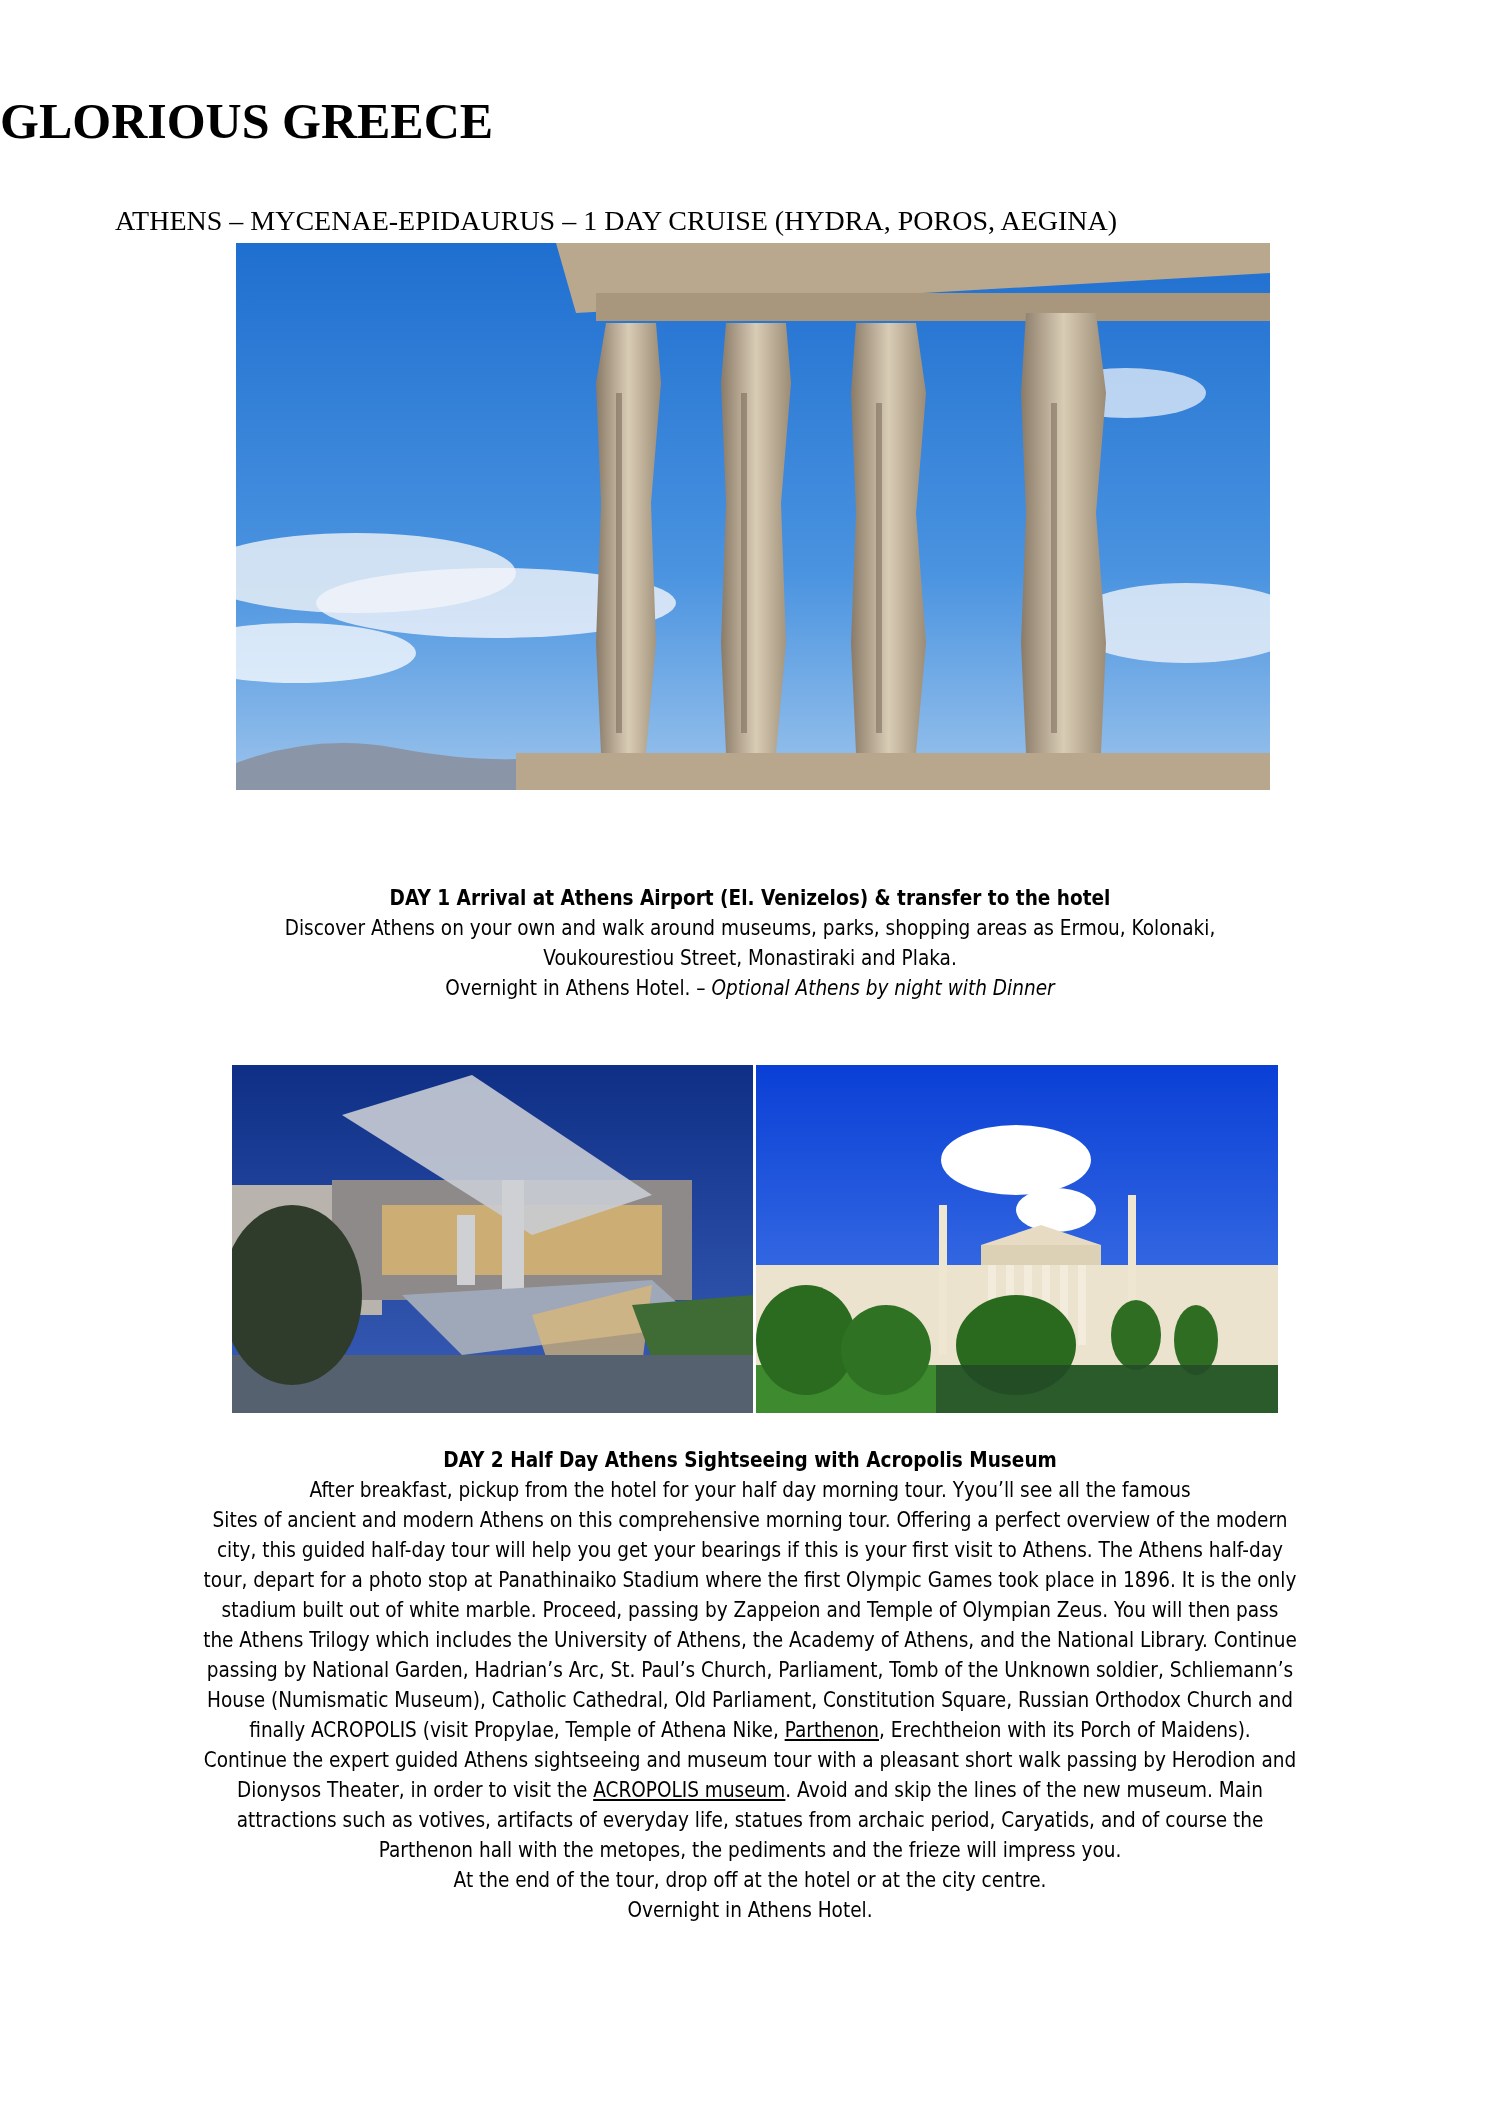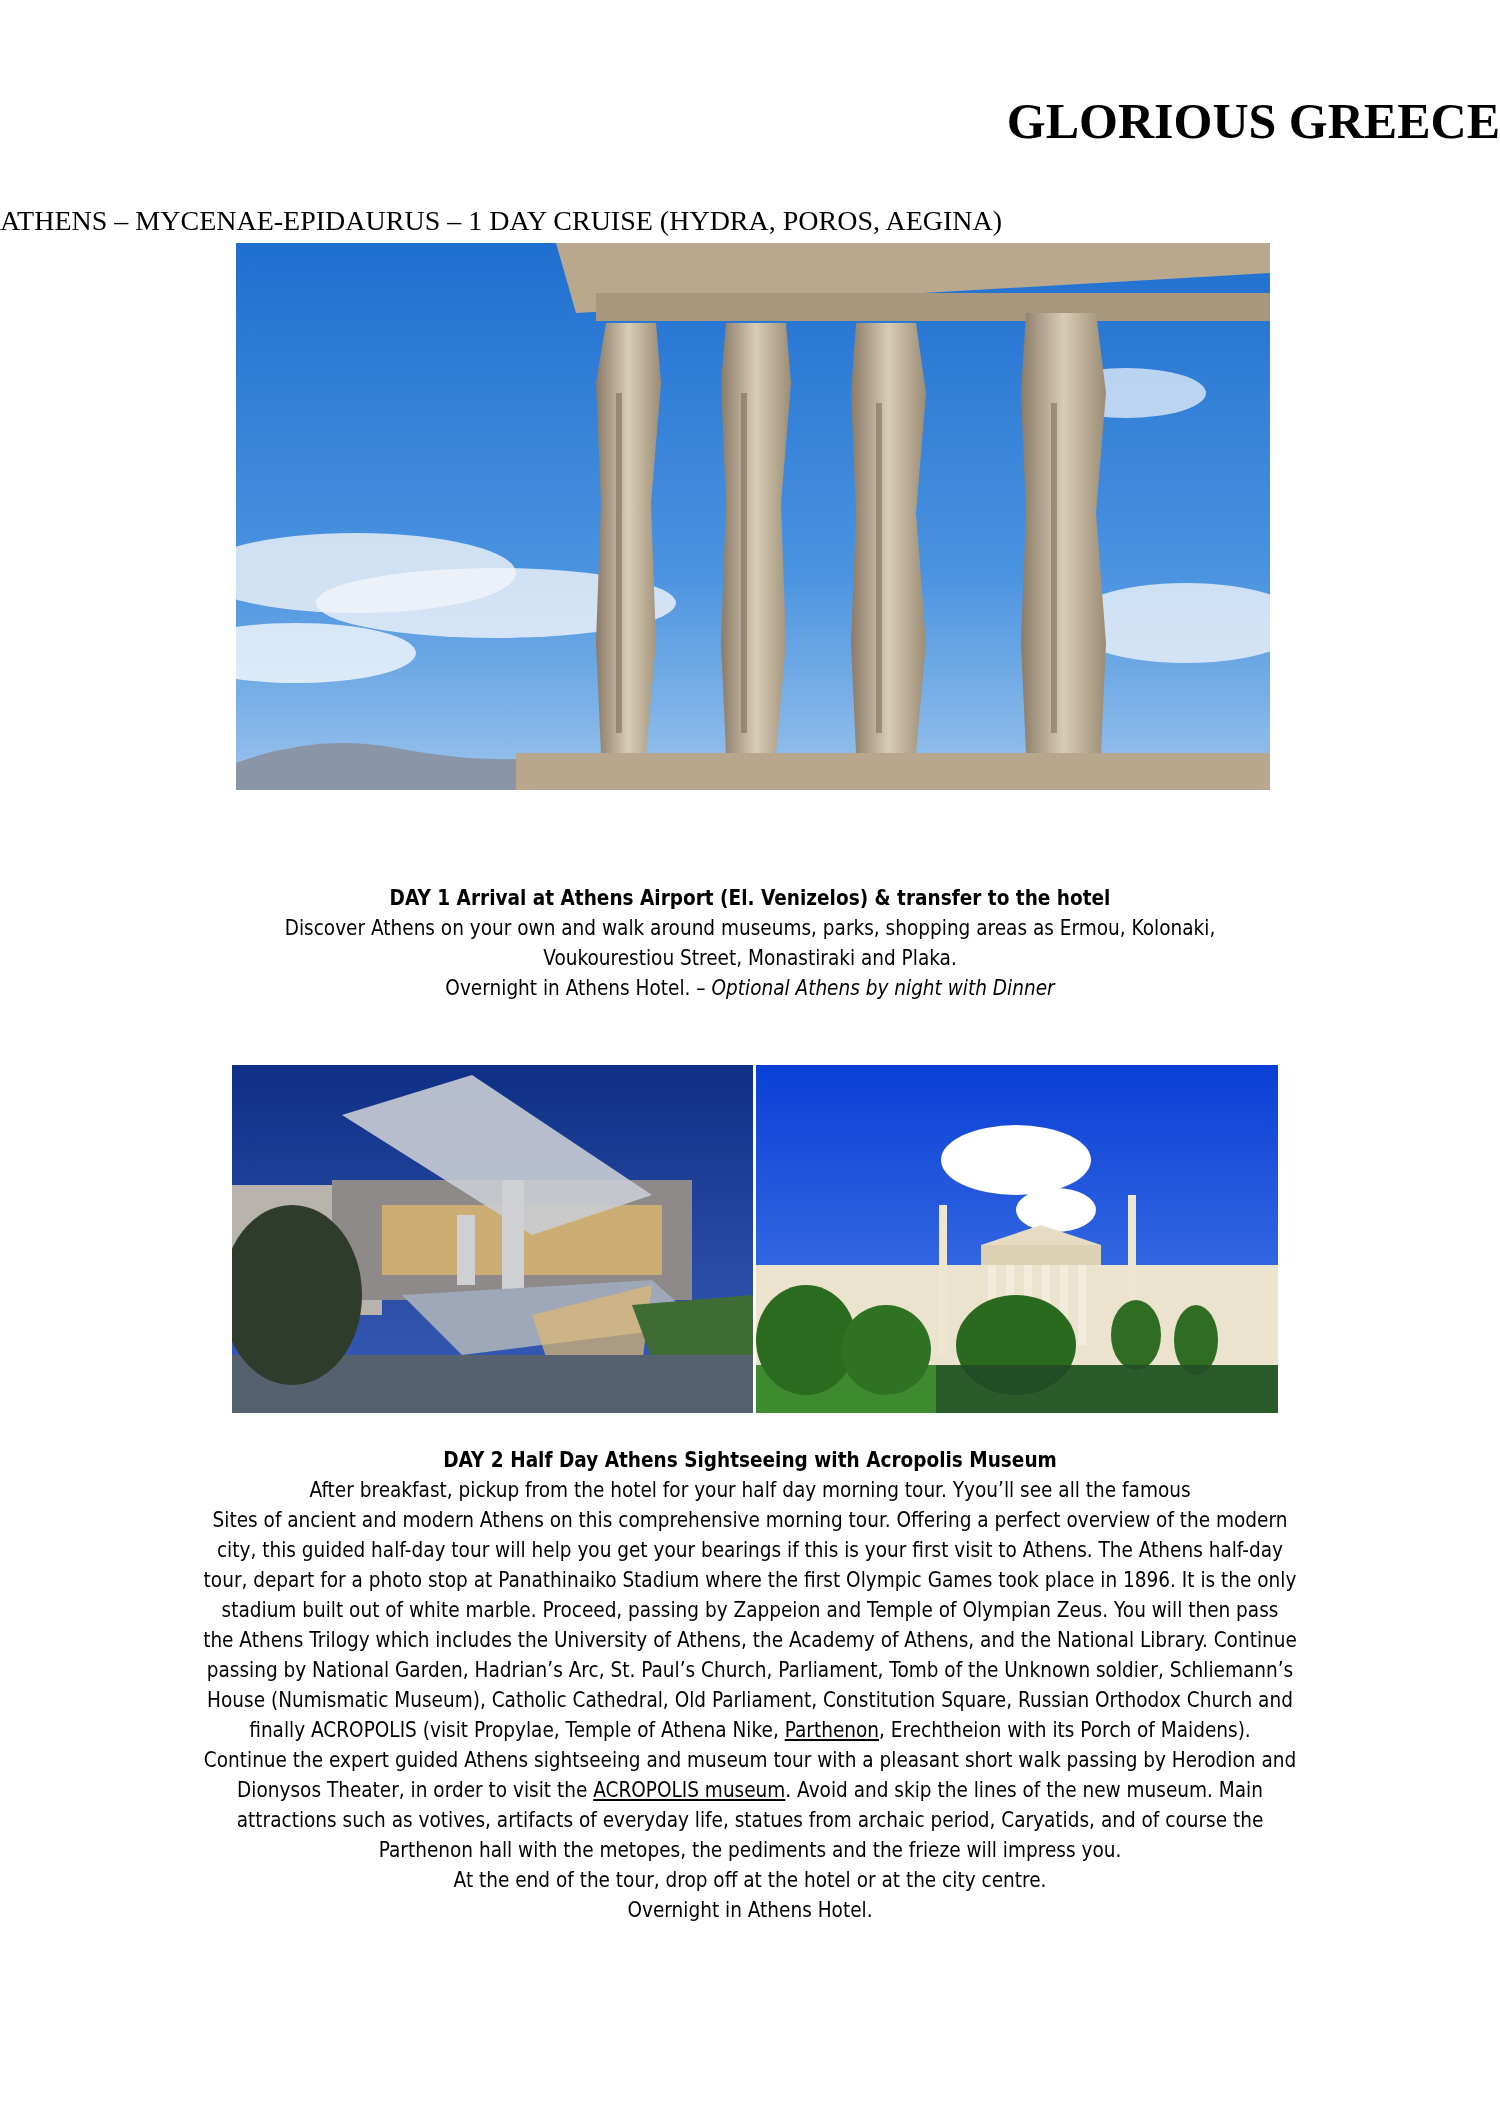--- a/index.html
+++ b/index.html
@@ -1,24 +1,24 @@
 <!DOCTYPE html>
 <html><head>
 <meta charset="utf-8">
 <style>
   html, body { margin: 0; padding: 0; background: #ffffff; }
   body { width: 1500px; height: 2121px; position: relative; overflow: hidden; color: #000; }
   .title {
     position: absolute; left: 0; width: 1500px; top: 92px;
-    text-align: right; font-family: "Liberation Serif", serif;
+    text-align: left; font-family: "Liberation Serif", serif;
     font-weight: bold; font-size: 50px; letter-spacing: 0px; margin: 0;
   }
   .subtitle {
     position: absolute; left: 0; width: 1232px; top: 205px;
-    text-align: left; font-family: "Liberation Serif", serif;
+    text-align: center; font-family: "Liberation Serif", serif;
     font-size: 28px; margin: 0;
   }
   .img { position: absolute; overflow: hidden; }
   .img svg { display: block; width: 100%; height: 100%; }
   #hero { left: 236px; top: 243px; width: 1034px; height: 547px; }
   #museum { left: 232px; top: 1065px; width: 521px; height: 348px; }
   #academy { left: 756px; top: 1065px; width: 522px; height: 348px; }
   .section {
     position: absolute; left: 80px; width: 1340px; text-align: center;
     font-family: "DejaVu Sans", sans-serif; font-size: 21.5px; line-height: 30px;

